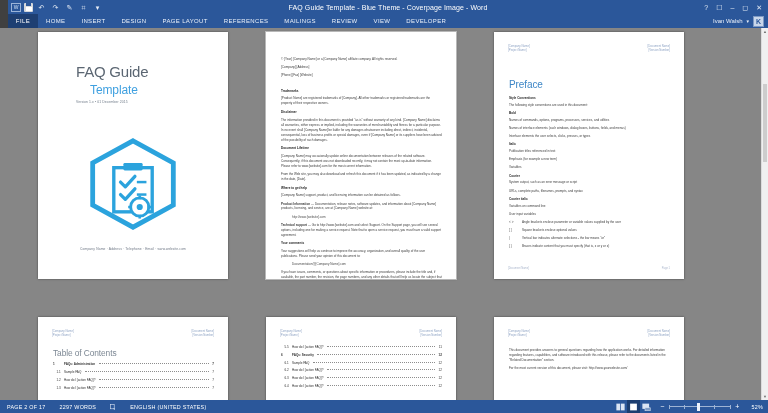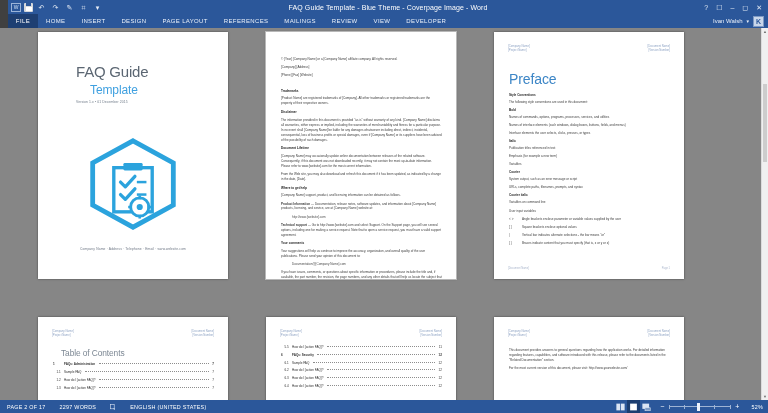--- a/index.html
+++ b/index.html
@@ -121,26 +121,26 @@
   }
 
   
   .doc {
     position: absolute; left: 15px; right: 14px; top: 25px;
     font-size: 3.05px; line-height: 1.62; color: #3b3b3b;
     font-family: "Liberation Sans", sans-serif;
   }
   .doc p { margin-bottom: 3.2px; }
   .doc .h1 {
-    font-size: 14px; color: #3d86c6; font-weight: 300;
-    margin: 6px 0 5px 0; letter-spacing: -.1px; line-height: 1.2;
+    font-size: 10px; color: #3d86c6; font-weight: 300;
+    margin: 14px 0 5px 0; letter-spacing: -.1px; line-height: 1.2;
   }
   .doc .h1b {
     font-size: 8.4px; color: #7d8894; font-weight: 300;
-    margin: 0 0 4px 8px; letter-spacing: -.1px; line-height: 1.2;
+    margin: 0 0 4px 0; letter-spacing: -.1px; line-height: 1.2;
   }
   .doc .h2 { font-weight: bold; font-size: 3.1px; margin: 4px 0 2.6px; color: #222; }
   .doc .h3 { font-weight: bold; font-size: 3.05px; margin: 3px 0 2px; color: #222; }
   .doc .ind { margin-left: 11px; }
   .doc .lnk { color: #4a4a4a; }
   .doc .gap { height: 3.5px; }
   .doc .run-b { font-weight: bold; }
 
   
   .toc-rows { margin-top: 3px; }

